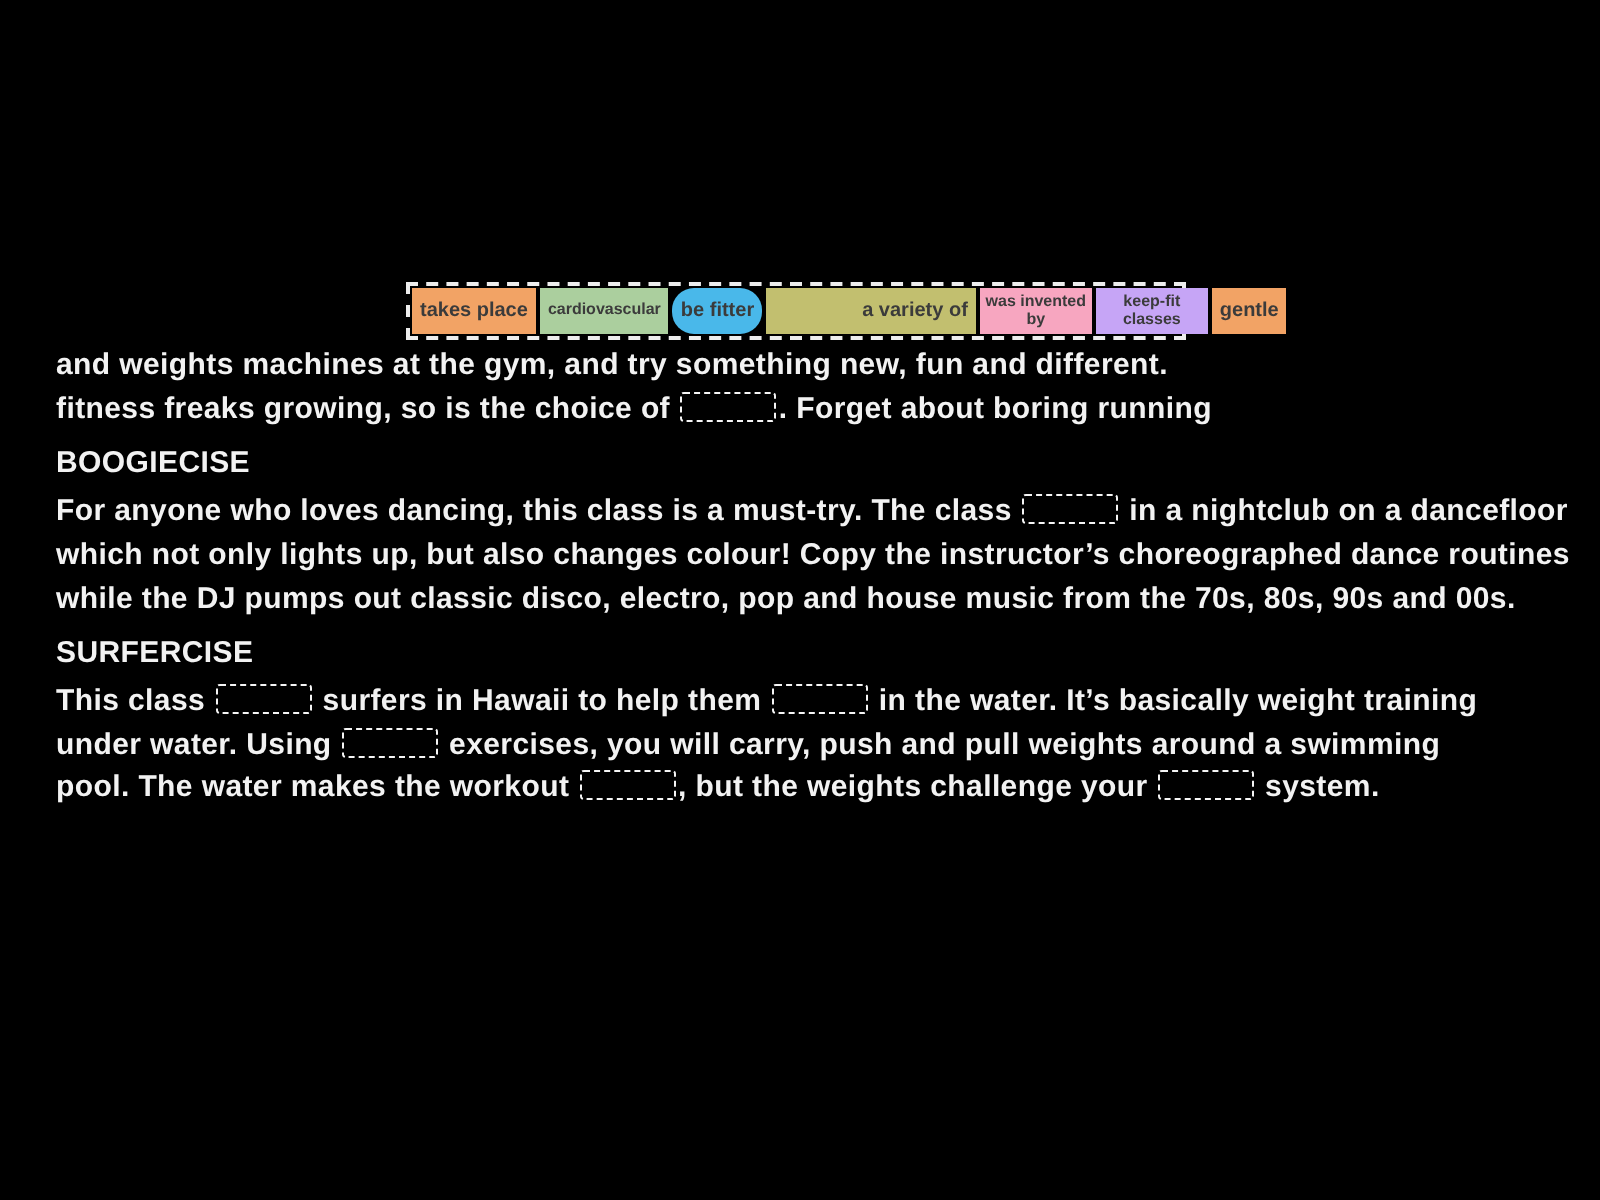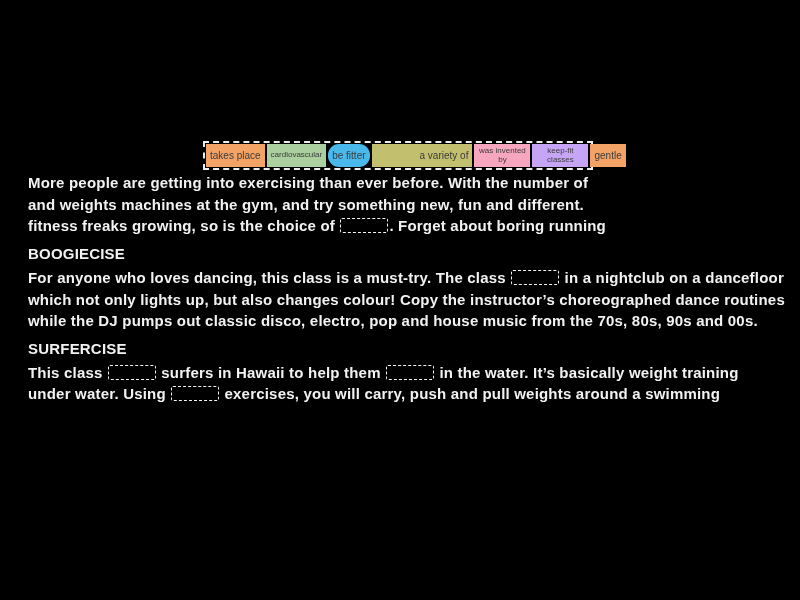--- a/index.html
+++ b/index.html
@@ -23,21 +23,21 @@
     padding: 1px;
     gap: 2px;
   }
   .chip {
     flex: 1 1 auto;
     display: flex;
     align-items: center;
     justify-content: center;
     text-align: center;
     font-size: 10px;
-    font-weight: 400;
+    font-weight: 700;
     color: #3b3b3b;
     line-height: 1.1;
     padding: 0 4px;
     white-space: nowrap;
     cursor: grab;
   }
   .chip.small { font-size: 8px; }
   .chip.wrap  { font-size: 8px; white-space: normal; flex: 0 0 52px; padding: 0 2px; }
 
   
@@ -67,28 +67,28 @@
     <div class="chip" style="background: rgb(242, 163, 101);">takes place</div>
     <div class="chip small" style="background: rgb(171, 207, 158);">cardiovascular</div>
     <div class="chip" style="background: rgb(73, 184, 234); border-radius: 11px;">be fitter</div>
     <div class="chip" style="background: rgb(194, 191, 111); padding-left: 48px;">a variety of</div>
     <div class="chip wrap" style="background: rgb(247, 166, 192);">was invented by</div>
     <div class="chip wrap" style="background: rgb(198, 165, 246);">keep-fit classes</div>
     <div class="chip" style="background: rgb(242, 163, 101); text-align: right;">gentle</div>
   </div>
 <div class="passage">
     <div class="section">
-      <div class="line"><span>More people are getting into exercising than ever before. With the number of</span></div>
       <div class="line"><span>and weights machines at the gym, and try something new, fun and different.</span></div>
       <div class="line"><span>fitness freaks growing, so is the choice of </span><span class="blank"></span><span>. Forget about boring running</span></div>
     </div>
     <div class="section">
       <div class="heading">BOOGIECISE</div>
       <div class="line"><span>For anyone who loves dancing, this class is a must-try. The class </span><span class="blank"></span><span> in a nightclub on a dancefloor</span></div>
       <div class="line"><span>which not only lights up, but also changes colour! Copy the instructor’s choreographed dance routines</span></div>
       <div class="line"><span>while the DJ pumps out classic disco, electro, pop and house music from the 70s, 80s, 90s and 00s.</span></div>
     </div>
     <div class="section">
       <div class="heading">SURFERCISE</div>
       <div class="line"><span>This class </span><span class="blank"></span><span> surfers in Hawaii to help them </span><span class="blank"></span><span> in the water. It’s basically weight training</span></div>
       <div class="line"><span>under water. Using </span><span class="blank"></span><span> exercises, you will carry, push and pull weights around a swimming</span></div>
+      <div class="line"><span>pool. The water makes the workout </span><span class="blank"></span><span>, but the weights challenge your </span><span class="blank"></span><span> system.</span></div>
     </div>
   </div>
 
 </body></html>

